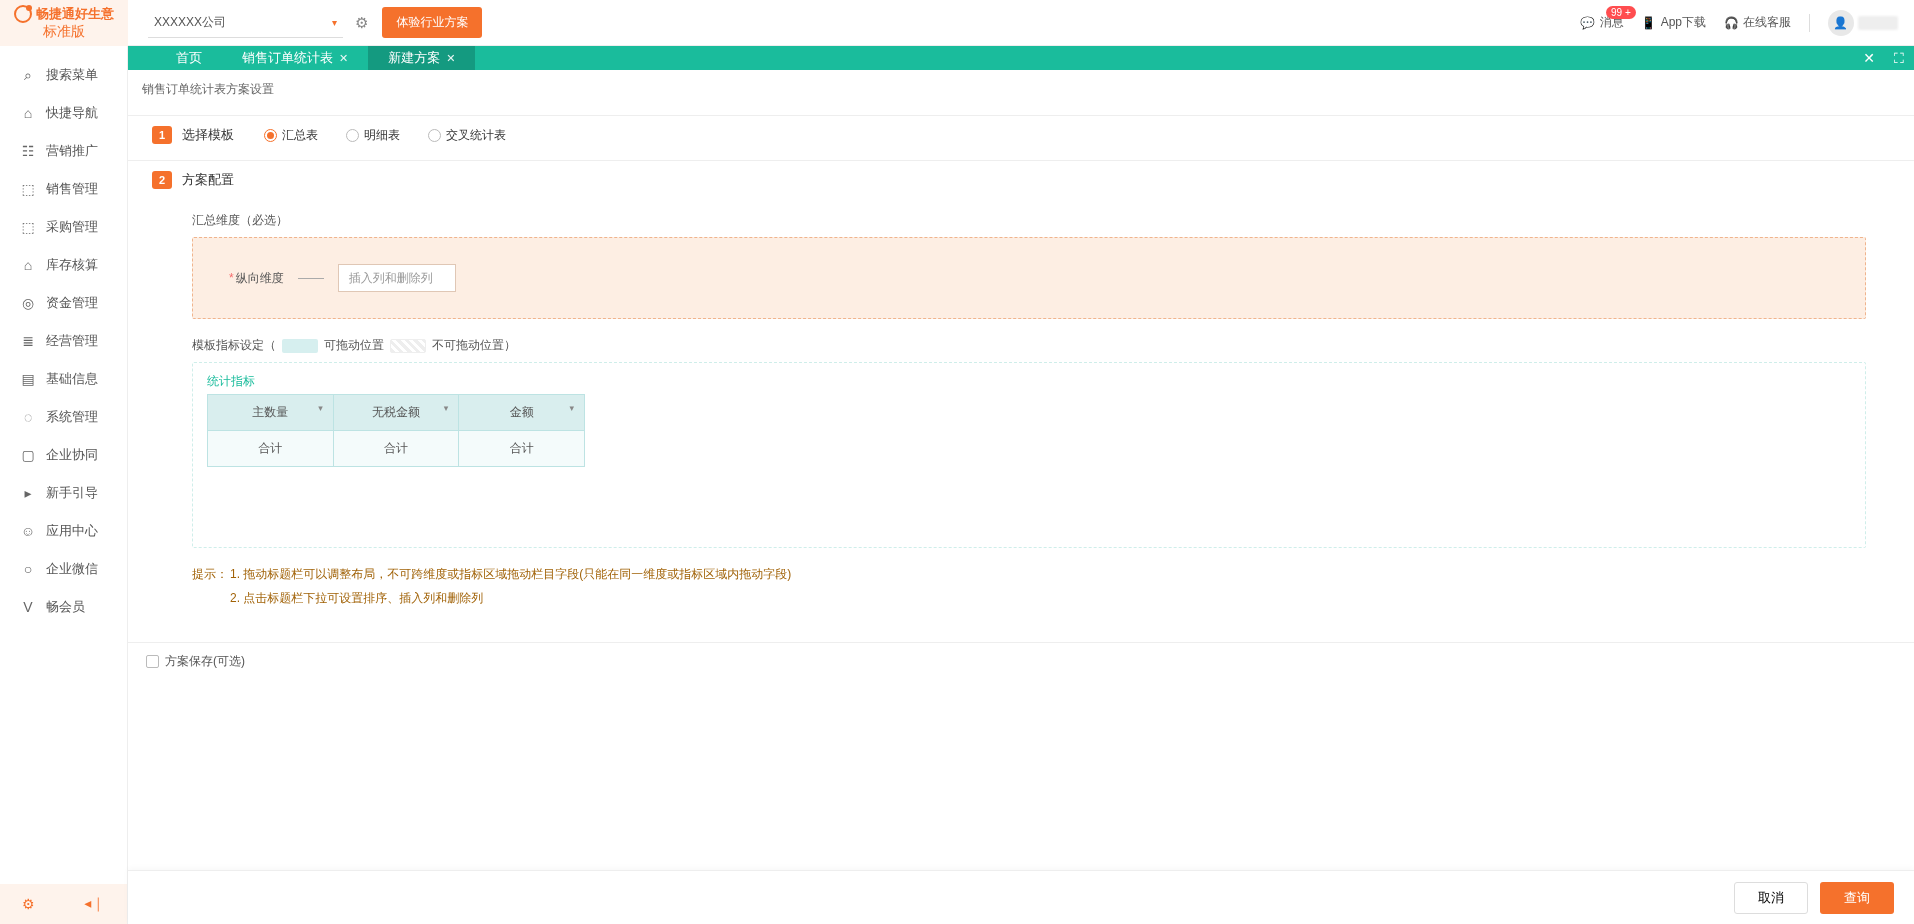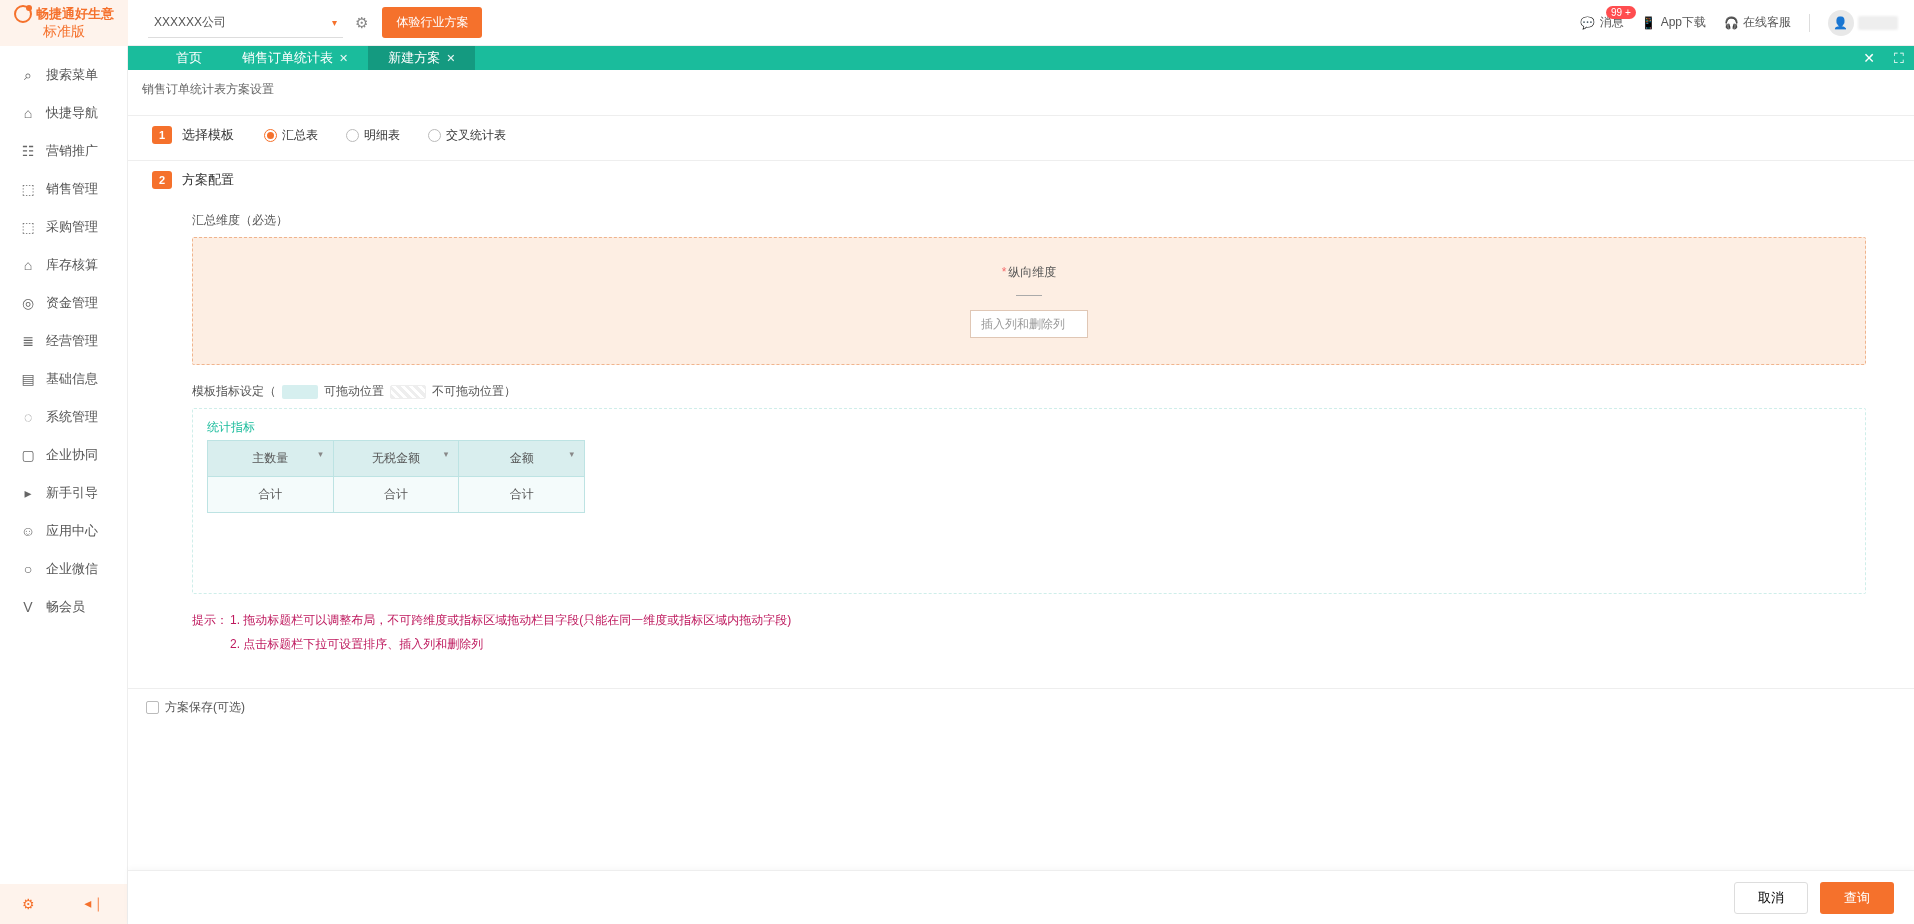--- a/index.html
+++ b/index.html
@@ -50,40 +50,40 @@
 .step-badge { background: #f5712c; color: #fff; width: 20px; height: 18px; border-radius: 3px; display: flex; align-items: center; justify-content: center; font-size: 11px; font-weight: 600; }
 .step-label { font-size: 13px; color: #333; }
 .radio-group { display: flex; gap: 28px; margin-left: 20px; font-size: 12px; }
 .radio-opt { display: flex; align-items: center; gap: 5px; cursor: pointer; }
 .radio-circle { width: 13px; height: 13px; border: 1px solid #bbb; border-radius: 50%; display: flex; align-items: center; justify-content: center; }
 .radio-opt.selected .radio-circle { border-color: #f5712c; }
 .radio-opt.selected .radio-circle::after { content: ""; width: 7px; height: 7px; background: #f5712c; border-radius: 50%; }
 
 .config-body { padding: 6px 24px 16px 40px; }
 .sub-label { font-size: 12px; color: #555; margin: 17px 0 8px 0; }
-.dim-box { background: #fdeee3; border: 1px dashed #f0b48d; border-radius: 2px; padding: 26px 36px; display: flex; align-items: center; gap: 14px; position: relative; flex-direction: column; }
+.dim-box { background: #fdeee3; border: 1px dashed #f0b48d; border-radius: 2px; padding: 26px 36px; display: flex; align-items: center; gap: 14px; position: relative; }
 .req-star { color: #f56c6c; margin-right: 2px; }
 .dim-label { font-size: 12px; color: #555; }
 .dim-line { width: 26px; height: 1px; background: #aaa; }
 .dim-input { width: 118px; height: 28px; border: 1px solid #e0c7b5; background: #fff; font-size: 12px; color: #999; display: flex; align-items: center; padding: 0 10px; }
 
 .tpl-row { display: flex; align-items: center; gap: 6px; font-size: 12px; color: #555; margin-top: 18px; }
 .swatch { width: 36px; height: 14px; border-radius: 2px; }
 .swatch.drag { background: #d6efef; }
 .swatch.nodrag { background: repeating-linear-gradient(45deg, #eee, #eee 3px, #fff 3px, #fff 6px); border: 1px solid #eee; }
 
 .metrics-area { border: 1px dashed #cfeeea; border-radius: 2px; padding: 10px 14px 80px 14px; margin-top: 8px; }
 .metrics-title { color: #1abc9c; font-size: 12px; margin-bottom: 4px; }
 .mtable { border: 1px solid #bde3e3; border-collapse: collapse; width: 378px; }
 .mtable th, .mtable td { border: 1px solid #bde3e3; font-size: 12px; font-weight: normal; text-align: center; height: 36px; width: 126px; }
 .mtable th { background: #d9eeee; color: #555; position: relative; }
 .mtable td { background: #f4fbfb; color: #555; }
 .th-chevron { position: absolute; right: 10px; top: 8px; color: #888; font-size: 9px; }
 
-.hints { font-size: 12px; color: #be185d; margin-top: 14px; line-height: 2; }
+.hints { font-size: 12px; color: #a16207; margin-top: 14px; line-height: 2; }
 .hint-label { display: inline-block; width: 38px; }
 
 .save-row { padding: 10px 18px; border-top: 1px solid #eee; display: flex; align-items: center; gap: 6px; font-size: 12px; color: #555; }
 .checkbox { width: 13px; height: 13px; border: 1px solid #bbb; border-radius: 2px; }
 
 
 .footer { position: fixed; bottom: 0; right: 0; left: 128px; height: 54px; background: #fff; border-top: 1px solid #eee; display: flex; align-items: center; justify-content: flex-end; padding: 0 20px; gap: 12px; box-shadow: 0 -2px 6px rgba(0,0,0,0.03); }
 .btn { min-width: 74px; height: 32px; border-radius: 3px; border: 1px solid #ddd; background: #fff; font-size: 13px; cursor: pointer; }
 .btn.primary2 { background: #f5712c; border: none; color: #fff; }
 .spacer-bottom { height: 64px; }

